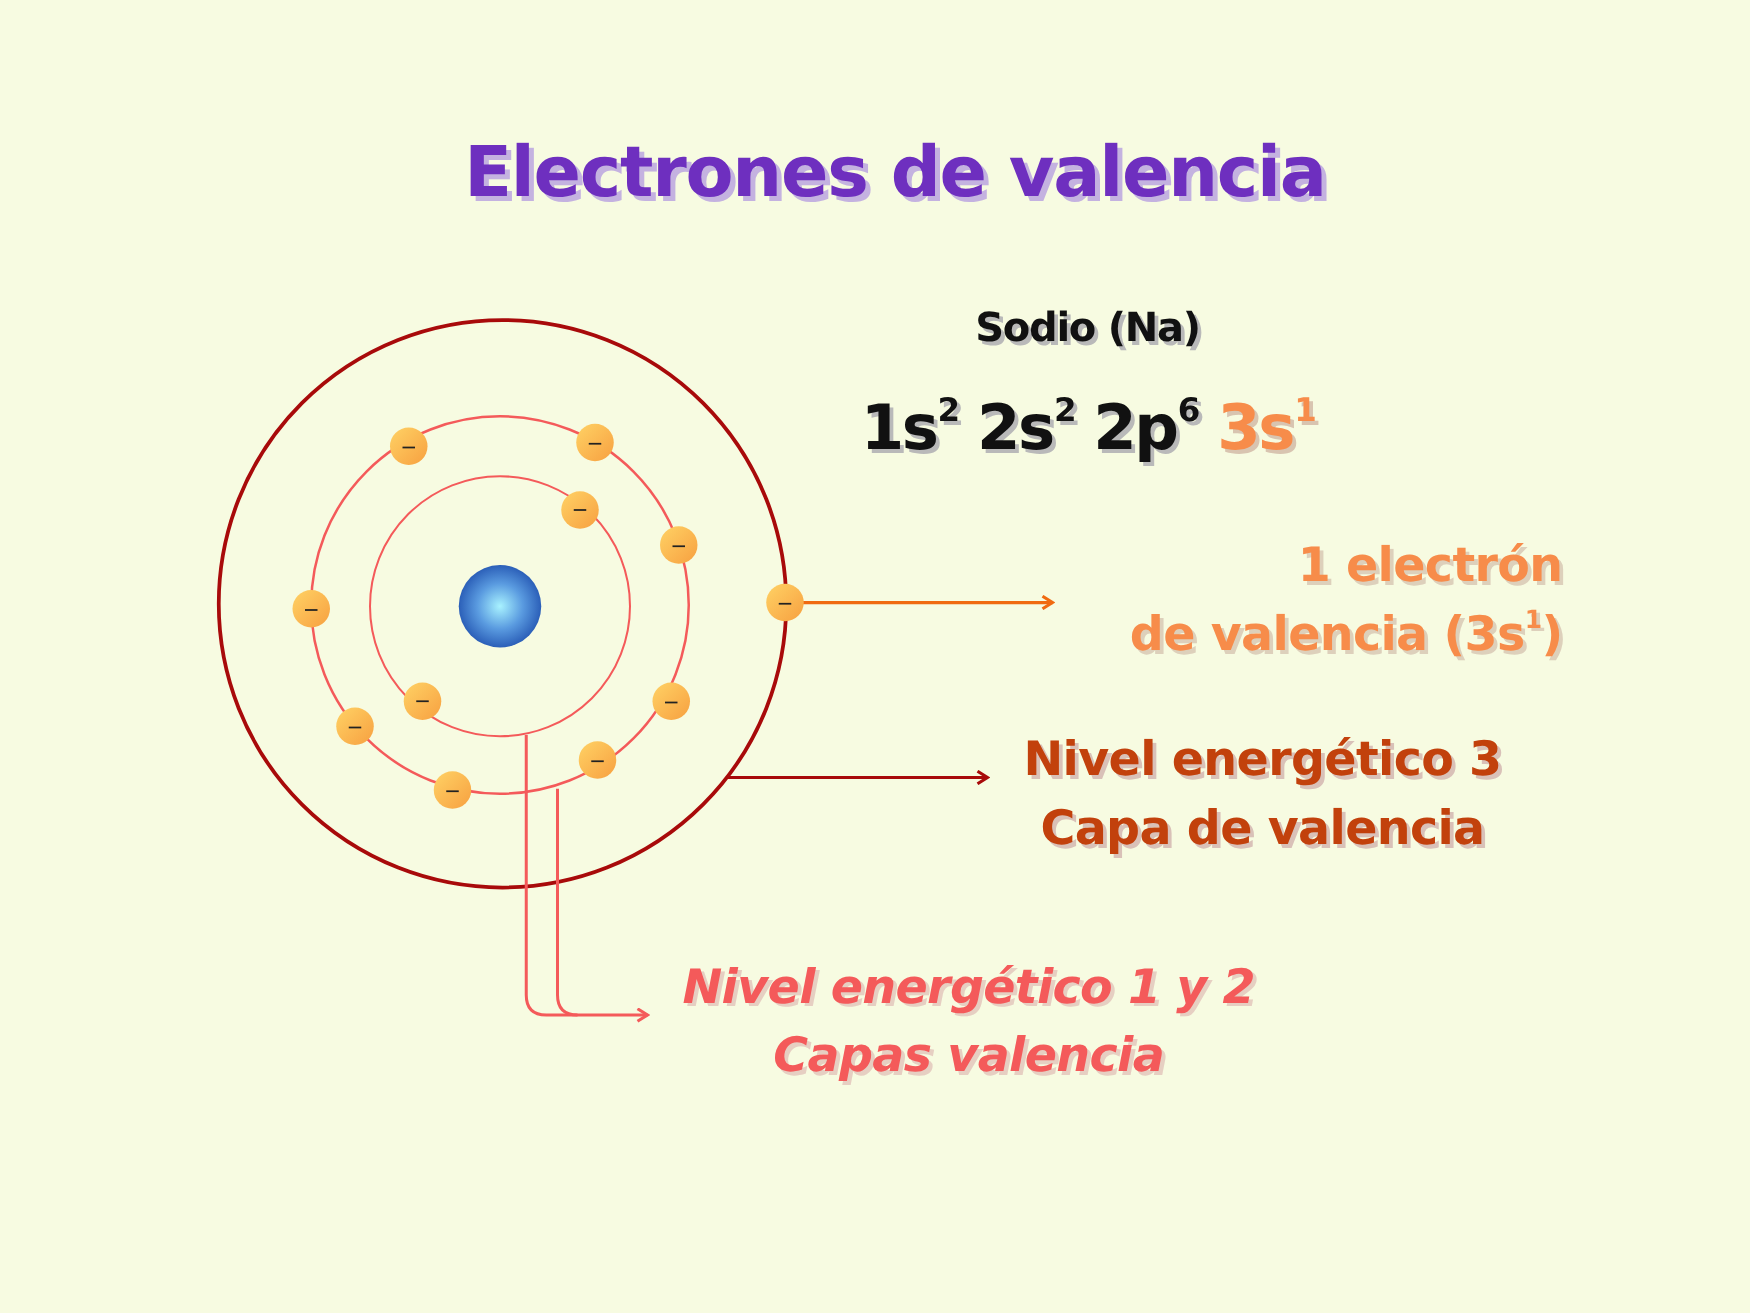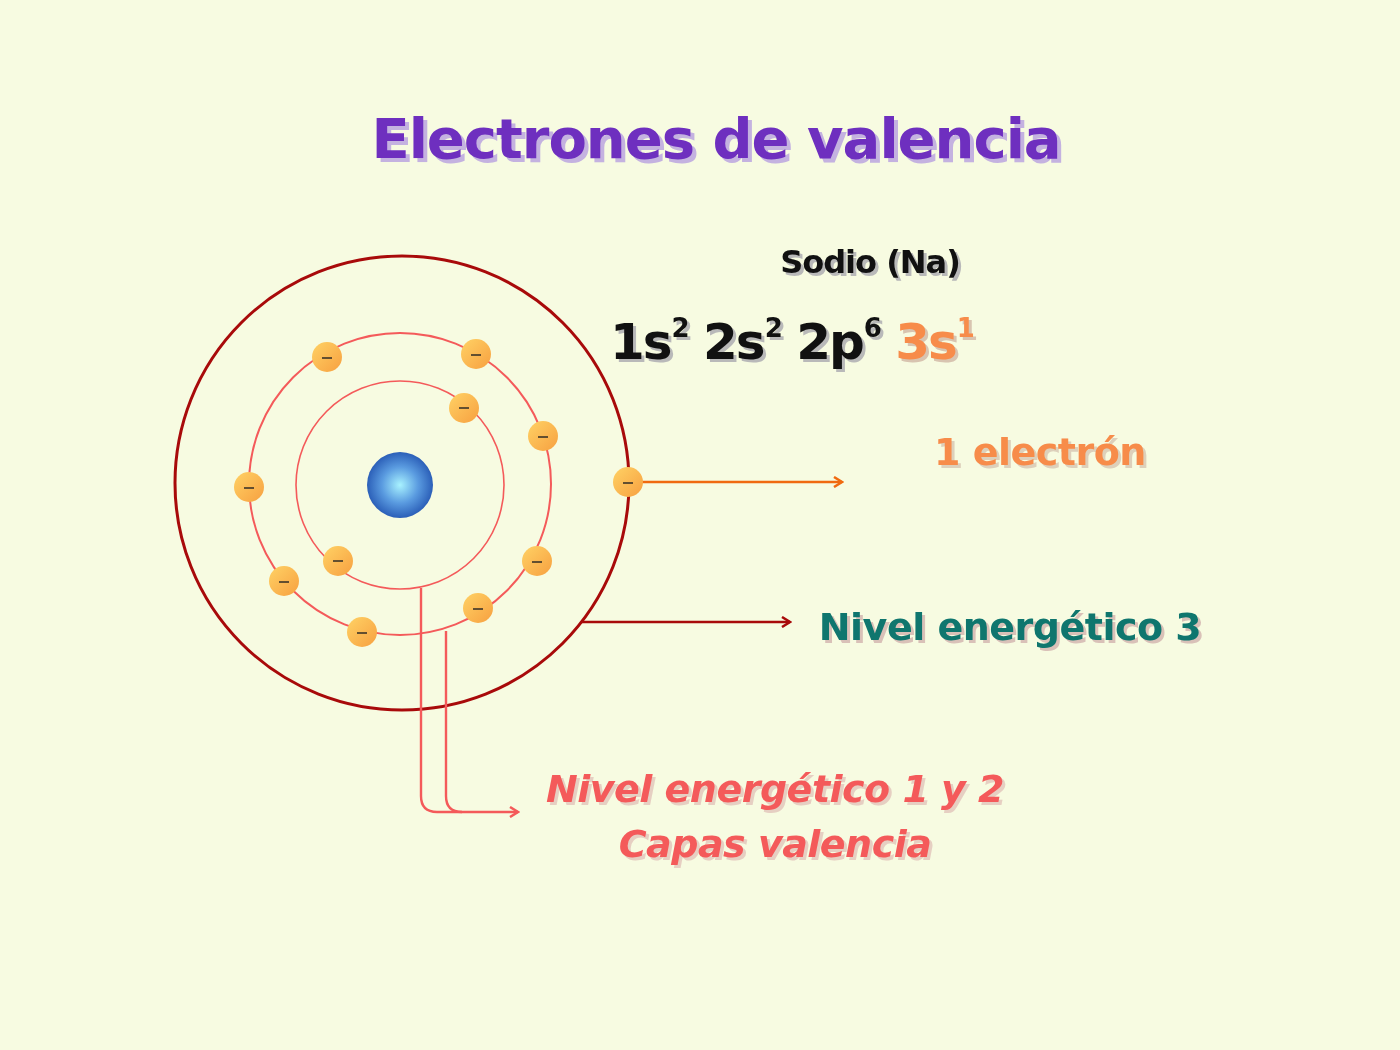--- a/index.html
+++ b/index.html
@@ -13,33 +13,33 @@
     position:absolute; left:16px; top:106px; width:1400px; text-align:center;
     font-size:56px; font-weight:bold; color:#6e2fbf; letter-spacing:-1px;
     text-shadow:4px 4px 0 #c4b2e0;
   }
   .element-name {
     position:absolute; left:610px; top:243px; width:520px; text-align:center;
     font-size:32px; font-weight:bold; color:#111; letter-spacing:-1px;
     text-shadow:3px 3px 0 #b9b9b9;
   }
   .config {
-    position:absolute; left:610px; top:313px; width:520px; 
+    position:absolute; left:610px; top:313px; width:520px; text-align:center;
     font-size:50px; font-weight:bold; color:#111; letter-spacing:-2px;
     text-shadow:3px 3px 0 #b9b9b9; white-space:nowrap;
   }
   .config sup { font-size:26px; vertical-align:22px; line-height:0; margin-left:1px; }
   .config .valence { color:#f78c4a; text-shadow:3px 3px 0 #d8c4b0; }
   .label {
     position:absolute; text-align:center; font-weight:bold; font-size:38px; line-height:55px;
     white-space:nowrap; letter-spacing:-0.5px;
   }
   .label sup { font-size:20px; vertical-align:18px; line-height:0; }
-  .lbl-valence { left:830px; top:425px; width:420px; color:#f78c4a; text-shadow:3px 3px 0 #ddd0bb; }
-  .lbl-level3 { left:790px; top:580px; width:440px; color:#0f766e; text-shadow:3px 3px 0 #d9c1b8;margin-top:20px; }
+  .lbl-valence { left:830px; top:425px; width:420px; color:#f78c4a; text-shadow:3px 3px 0 #ddd0bb;text-align:right; }
+  .lbl-level3 { left:790px; top:580px; width:440px; color:#c2410c; text-shadow:3px 3px 0 #d9c1b8; }
   .lbl-inner { left:520px; top:762px; width:510px; color:#f45a5a; text-shadow:3px 3px 0 #e6cfc2;font-style:italic; }
   svg.diagram { position:absolute; left:0; top:0; }
 </style>
 </head>
 <body>
 
 <div class="title">Electrones de valencia</div>
 
 <div class="element-name">Sodio (Na)</div>
 
@@ -130,22 +130,24 @@
 
     <g>
         <circle cx="628" cy="482" r="15" fill="url(#electronGrad)"></circle>
         <line x1="623" y1="483" x2="633" y2="483" stroke="#222" stroke-width="1.4"></line>
       </g>
   </g>
 </svg>
 
 <div class="label lbl-valence">
   <div>1 electrón</div>
+  <div><span>de valencia (3s</span><sup>1</sup><span>)</span></div>
 </div>
 
 <div class="label lbl-level3">
   <div>Nivel energético 3</div>
+  <div>Capa de valencia</div>
 </div>
 
 <div class="label lbl-inner">
   <div>Nivel energético 1 y 2</div>
   <div>Capas valencia</div>
 </div>
 
 </body></html>

